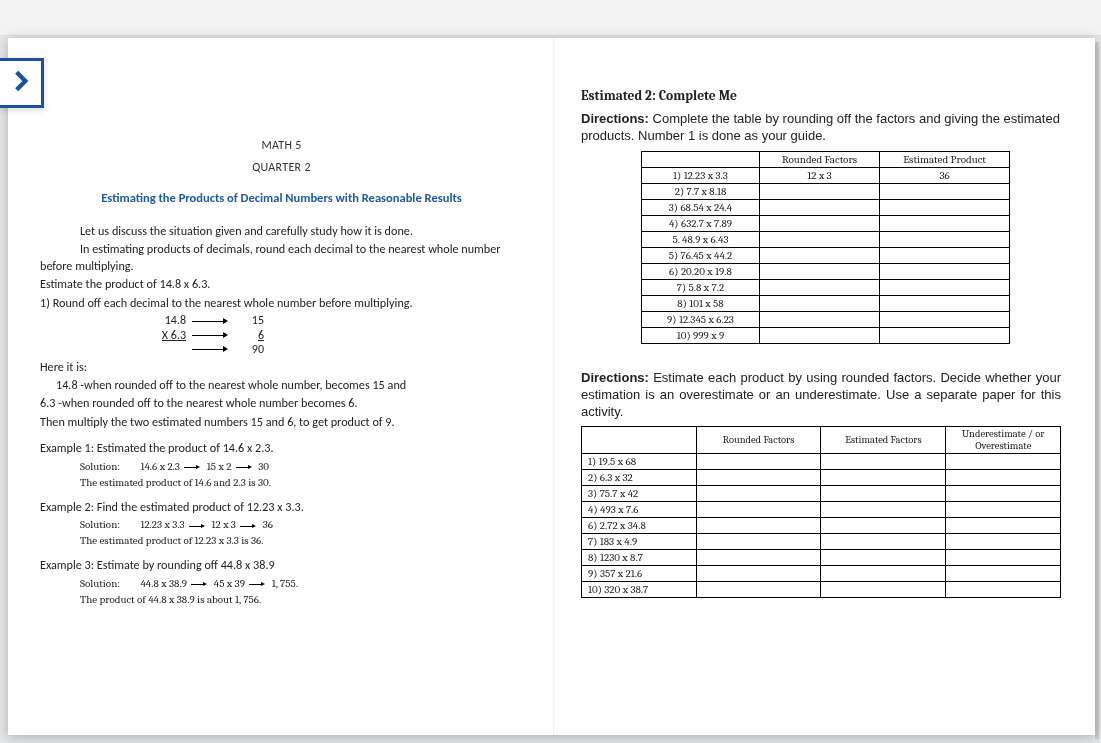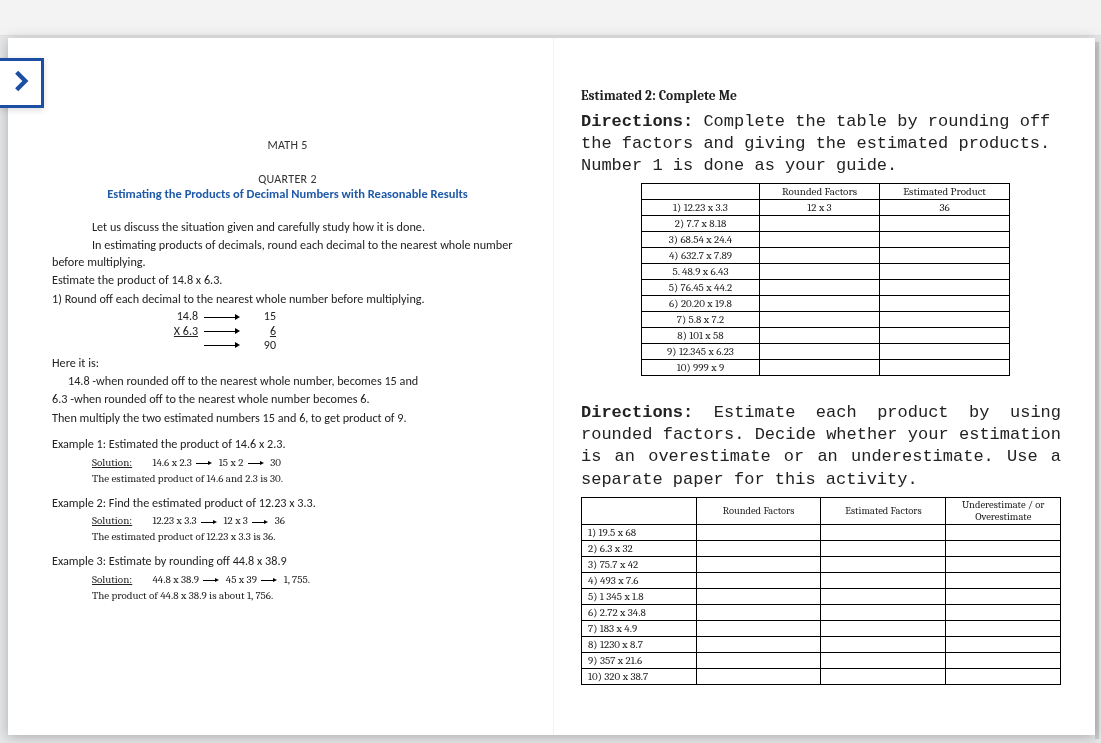--- a/index.html
+++ b/index.html
@@ -11,53 +11,53 @@
 
   
   .nav-badge { position: absolute; left: 0; top: 58px; width: 44px; height: 50px; background: #fff; border: 3px solid #1a4fa3; border-left: none; display: flex; align-items: center; justify-content: center; box-shadow: 0 2px 6px rgba(0,0,0,0.15); cursor: pointer; }
   .nav-badge svg { width: 26px; height: 26px; stroke: #1a4fa3; stroke-width: 4; fill: none; }
 
   
   .spread { position: absolute; left: 8px; top: 38px; right: 6px; bottom: 8px; background: #fff; box-shadow: 0 2px 12px rgba(0,0,0,0.25); }
   .spread::after { content:""; position:absolute; right:-4px; top:4px; bottom:-4px; width:4px; background: rgba(0,0,0,0.12); }
 
   .page { position: absolute; top: 0; bottom: 0; padding: 50px 30px 20px 30px; font-size: 12px; color: #222; }
-  .page-left  { left: 0;  width: 545px; padding-left: 44px; padding-top: 100px;}
+  .page-left  { left: 0;  width: 545px; padding-left: 32px; padding-top: 100px;}
   .page-right { left: 545px; right: 0; padding-left: 28px; padding-right: 34px; }
   @media (max-width: 0) {} 
 
   .gutter { position: absolute; left: 545px; top: 0; bottom: 0; width: 1px; background: rgba(0,0,0,0.05); }
 
   .center { text-align: center; }
   .hdr-sub { font-size: 12px; color: #333; letter-spacing: .3px; }
-  .hdr-title { font-size: 12px; color: #333; letter-spacing: .3px; margin-top: 20px;}
-  .hdr-topic { color: #1e5aa8; font-weight: 600; font-size: 12.5px; margin-top: 0; margin-bottom: 18px;}
+  .hdr-title { font-size: 12px; color: #333; letter-spacing: .3px; margin-top: 8px;}
+  .hdr-topic { color: #1e5aa8; font-weight: 600; font-size: 12.5px; margin-top: 16px; margin-bottom: 18px;}
 
   .body p { margin: 2px 0; line-height: 1.35; font-size: 12.2px; font-family: Calibri, "Segoe UI", Arial, sans-serif; }
   .indent { text-indent: 40px; }
 
   .calc { margin: 2px 0 2px 110px; font-size: 12px; line-height: 1.2; font-family: Calibri, Arial, sans-serif; }
   .calc-row { display: flex; }
   .calc-col { width: 36px; text-align: right; }
   .calc-arrow { width: 50px; text-align: center; position: relative; }
   .calc-arrow::before { content:""; position:absolute; left:6px; right:10px; top:50%; border-top:1px solid #000;}
   .calc-arrow::after { content:""; position:absolute; right:8px; top:50%; width:0;height:0;border-left:5px solid #000;border-top:3px solid transparent;border-bottom:3px solid transparent; transform: translateY(-50%);}
   .calc-col2 { width: 28px; text-align: right; }
   .calc-under { text-decoration: underline; }
   .ex-block { margin-top: 10px; }
   .sol-line { margin-left: 40px; margin-top:3px; font-family: Cambria, Georgia, serif; font-size: 11px;}
-  .sol-label { display:inline-block; width:58px;text-decoration:underline; }
+  .sol-label { display:inline-block; width:58px; }
   .arrow-inline { display:inline-block; vertical-align:middle; width:18px; height:8px; position:relative; margin:0 2px;}
   .arrow-inline::before{content:"";position:absolute;left:0;right:4px;top:50%;border-top:1.2px solid #000;}
   .arrow-inline::after{content:"";position:absolute;right:2px;top:50%;width:0;height:0;border-left:4px solid #000;border-top:2.5px solid transparent;border-bottom:2.5px solid transparent;transform:translateY(-50%);}
   .concl { margin-left: 40px; margin-top:3px; font-family: Cambria, Georgia, serif; font-size:11px;}
 
   
   .act-title { font-family: Cambria, Georgia, "Times New Roman", serif; font-weight: 700; font-size: 13.5px; margin-bottom: 8px; }
-  .directions { font-family: Liberation Mono, monospace; font-size: 17px; line-height:1.3; margin-bottom:6px;}
+  .directions { font-family: Liberation Sans, sans-serif; font-size: 13px; line-height:1.3; margin-bottom:6px;}
   .directions b { font-weight:700;}
   .justify { text-align: justify; }
 
   table.work { border-collapse: collapse; font-family: Cambria, Georgia, serif; font-size: 11px; margin-left: 60px; }
   table.work th, table.work td { border: 1px solid #000; padding: 1px 6px; height: 15px; }
   table.work th { font-weight: 400; text-align: center; }
   table.work .c1 { width: 118px; text-align: center; }
   table.work .c2 { width: 120px; text-align: center; }
   table.work .c3 { width: 130px; text-align: center; }
 
@@ -263,26 +263,20 @@
               <td class="d3"></td>
               <td class="d4"></td>
             </tr>
             <tr>
               <td class="d1">4)  493 x 7.6</td>
               <td class="d2"></td>
               <td class="d3"></td>
               <td class="d4"></td>
             </tr>
             <tr>
-              <td class="d1">5)  1 345 x 1.8</td>
-              <td class="d2"></td>
-              <td class="d3"></td>
-              <td class="d4"></td>
-            </tr>
-            <tr>
               <td class="d1">6)  2.72 x 34.8</td>
               <td class="d2"></td>
               <td class="d3"></td>
               <td class="d4"></td>
             </tr>
             <tr>
               <td class="d1">7)  183 x 4.9</td>
               <td class="d2"></td>
               <td class="d3"></td>
               <td class="d4"></td>

